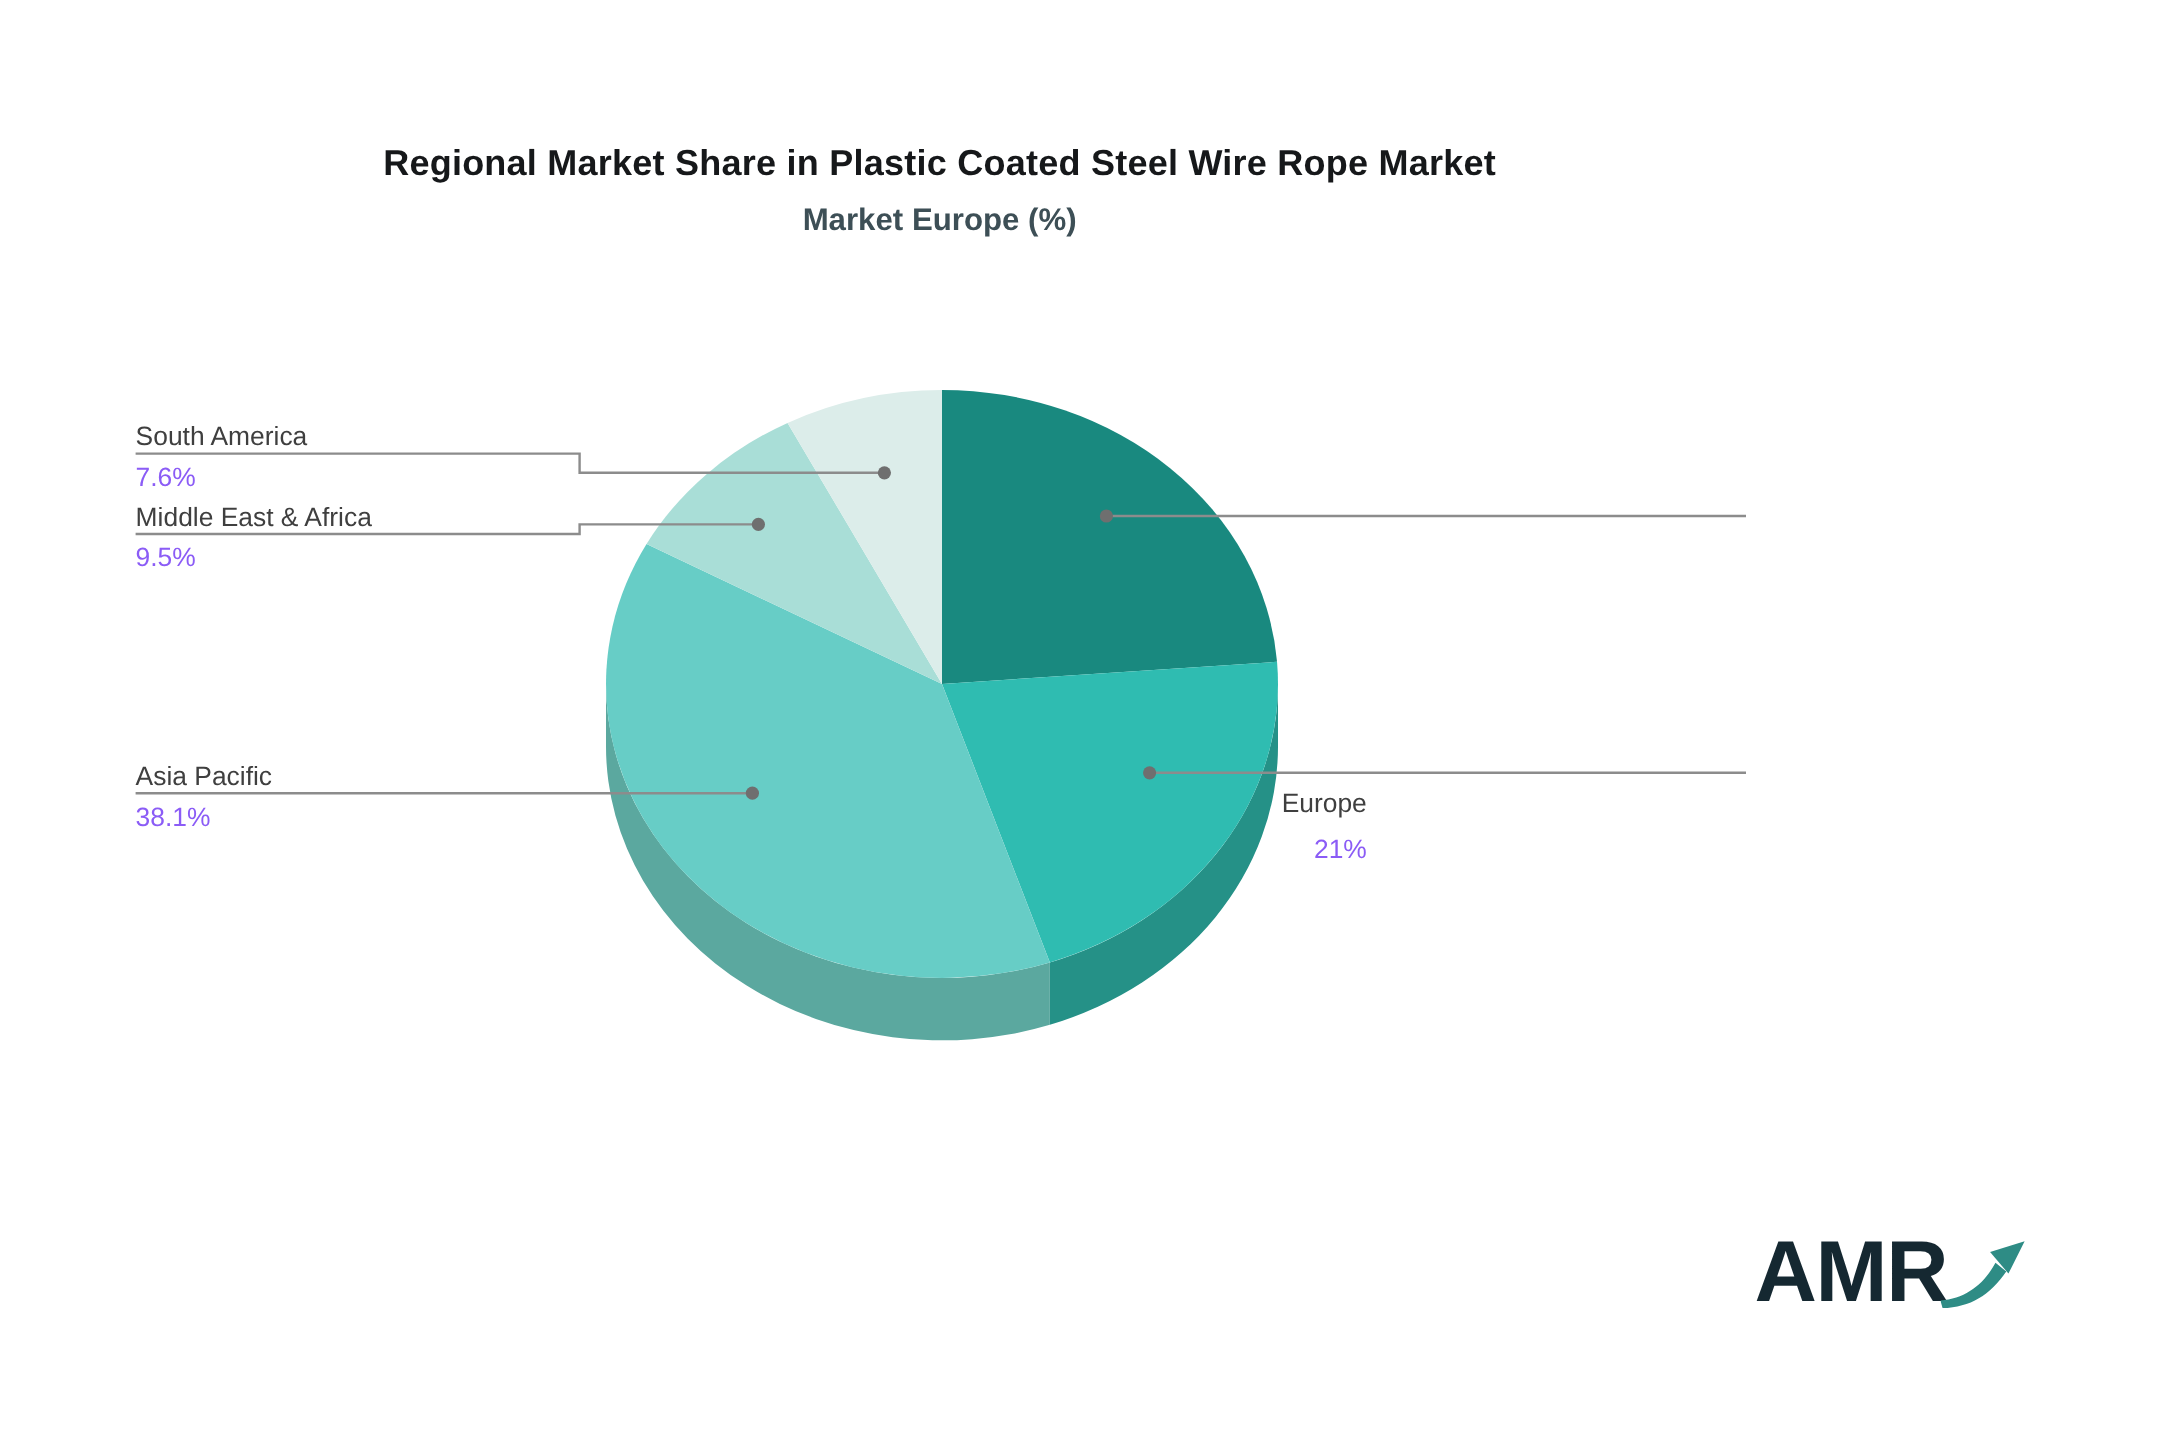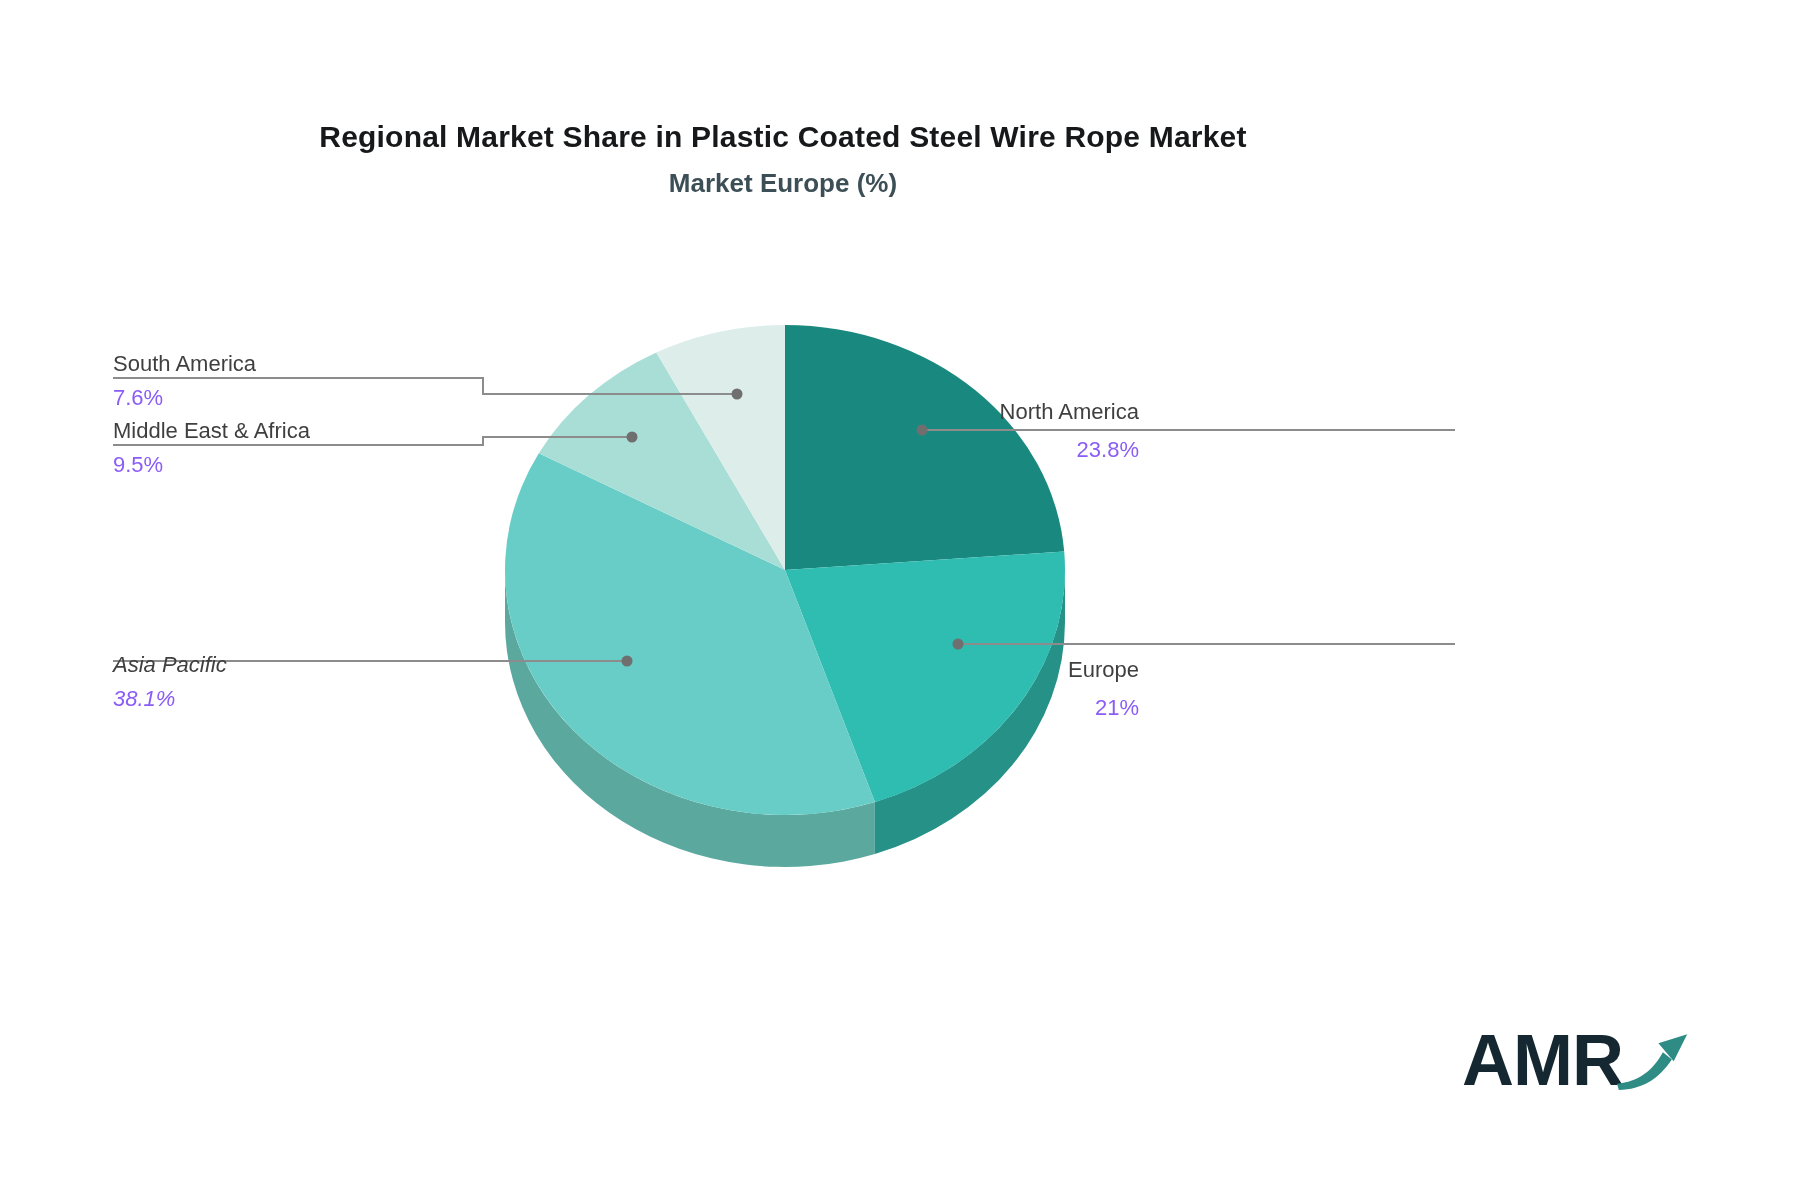--- a/index.html
+++ b/index.html
@@ -12,21 +12,21 @@
   #chart-subtitle{position:absolute;top:168px;left:0;width:100%;font-size:26px;font-weight:bold;color:#3d4f56;}
   .lbl{position:absolute;display:flex;flex-direction:column;}
   .lbl .name{font-size:22px;line-height:26px;color:#3f3f3f;}
   .lbl .val{font-size:22px;line-height:26px;color:#8b5cf6;}
   .lbl.left{align-items:flex-start;text-align:center;left:113px;}
   .lbl.right{align-items:flex-end;text-align:right;right:345px;}
   .lbl.left .val{margin-top:8px;}
   .lbl.right .val{margin-top:12px;}
   #lbl-sa{top:351px;}
   #lbl-mea{top:418px;}
-  #lbl-ap{top:652px;font-style:italic;}
+  #lbl-ap{top:634px;}
   #lbl-na{top:399px;}
   #lbl-eu{top:613px;margin-top:44px;}
   #logo{position:absolute;left:1462px;top:1030px;display:flex;align-items:flex-start;}
   #logo .logo-text{font-size:72px;font-weight:800;color:#152831;letter-spacing:-1px;line-height:60px;}
   #logo svg{margin-left:-6px;margin-top:2px;}
 </style>
 </head>
 <body>
 
 <div id="stage">
@@ -64,24 +64,20 @@
   <div id="lbl-mea" class="lbl left">
     <div class="name">Middle East &amp; Africa</div>
     <div class="val">9.5%</div>
   </div>
 
   <div id="lbl-ap" class="lbl left">
     <div class="name">Asia Pacific</div>
     <div class="val">38.1%</div>
   </div>
 
-  <div id="lbl-na" class="lbl right">
-    <div class="name">North America</div>
-    <div class="val">23.8%</div>
-  </div>
 
   <div id="lbl-eu" class="lbl right">
     <div class="name">Europe</div>
     <div class="val">21%</div>
   </div>
 
   <div id="logo">
     <span class="logo-text">AMR</span>
     <svg width="72" height="64" viewBox="0 0 80 70">
       <path d="M2,64 C28,63 46,52 61,30 L51,22 C40,42 24,55 0,57 Z" fill="#2e8c85"></path>

